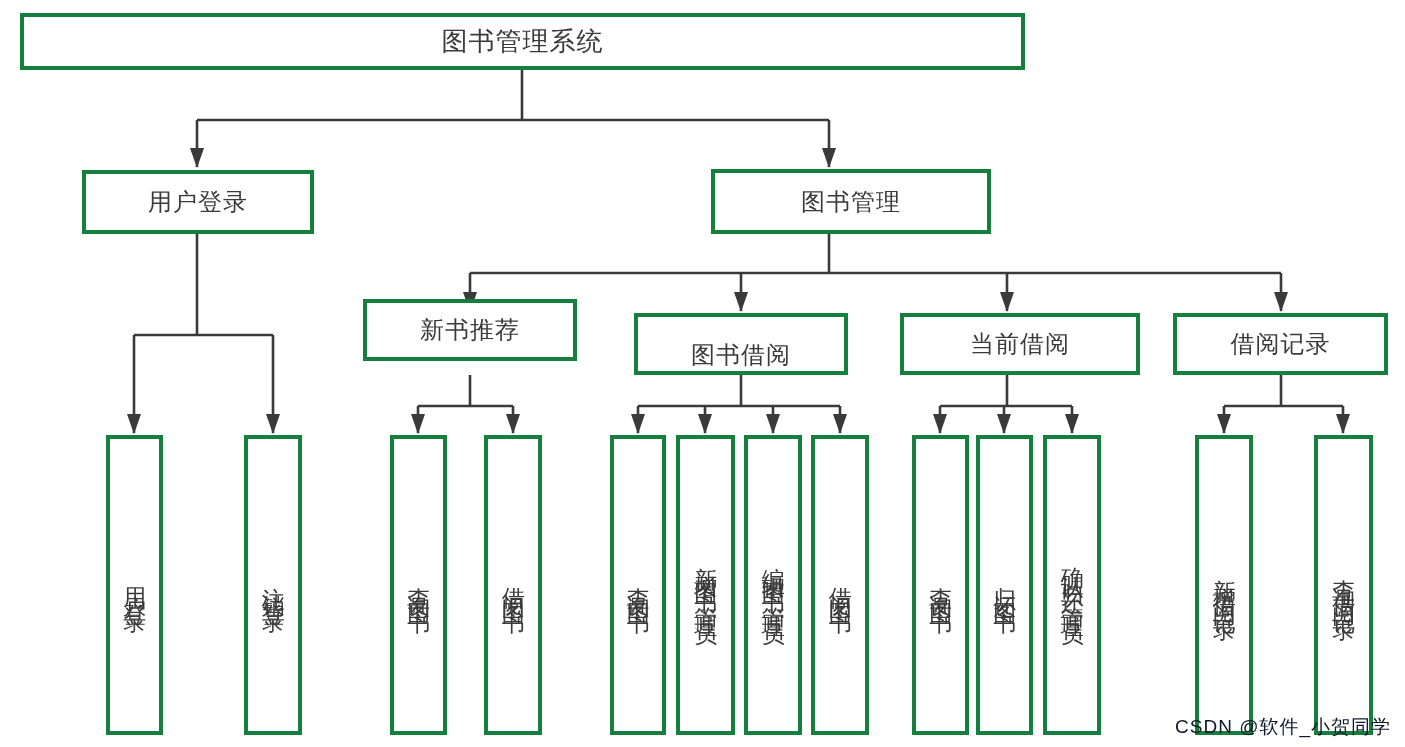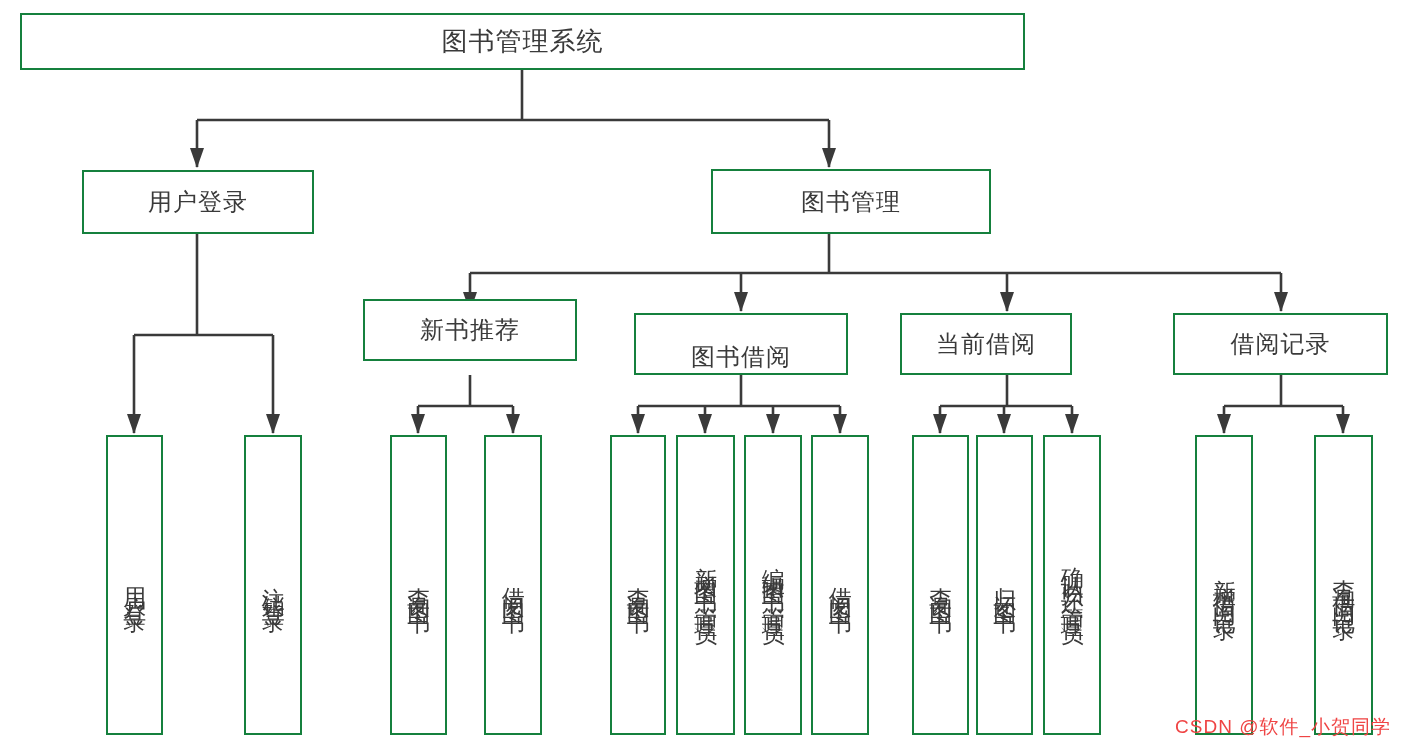--- a/index.html
+++ b/index.html
@@ -8,21 +8,21 @@
     width:1405px;height:747px;
     background:#ffffff;
     font-family:"Liberation Sans", sans-serif;
     color:#3a3a3a;
     overflow:hidden;
   }
   #connectors{position:absolute;left:0;top:0;z-index:1;}
   .box{
     position:absolute;
     box-sizing:border-box;
-    border:2px solid #15803d;
+    border:4px solid #15803d;
     background:#ffffff;
     display:flex;
     align-items:center;
     justify-content:center;
     z-index:2;
     text-align:center;
   }
   .box span{display:block;letter-spacing:1px;}
   .root-box span{font-size:26px;}
   .mid-box span{font-size:24px;}
@@ -34,42 +34,42 @@
     line-height:1.1;
   }
   
   .root-box{left:20px;top:13px;width:1005px;height:57px;}
   
   .b-l2-0{left:82px;top:170px;width:232px;height:64px;}
   .b-l2-1{left:711px;top:169px;width:280px;height:65px;}
   
   .b-l3-0{left:363px;top:299px;width:214px;height:62px;}
   .b-l3-1{left:634px;top:313px;width:214px;height:62px;align-items:flex-end;}
-  .b-l3-2{left:900px;top:313px;width:172px;height:62px;}
+  .b-l3-2{left:900px;top:313px;width:240px;height:62px;}
   .b-l3-3{left:1173px;top:313px;width:215px;height:62px;}
   
   .leaf{top:435px;height:300px;}
   .b-g1-0{left:106px;width:57px;}
   .b-g1-1{left:244px;width:58px;}
   .b-g2-0{left:390px;width:57px;}
   .b-g2-1{left:484px;width:58px;}
   .b-g3-0{left:610px;width:56px;}
   .b-g3-1{left:676px;width:59px;}
   .b-g3-2{left:744px;width:58px;}
   .b-g3-3{left:811px;width:58px;}
   .b-g4-0{left:912px;width:57px;}
   .b-g4-1{left:976px;width:57px;}
   .b-g4-2{left:1043px;width:58px;}
   .b-g5-0{left:1195px;width:58px;}
   .b-g5-1{left:1314px;width:59px;}
   .watermark{
     position:absolute;
     right:14px;bottom:7px;
     font-size:19px;
-    color:#ef4444;
+    color:#0f172a;
     z-index:5;
     letter-spacing:1px;
     white-space:nowrap;
   }
 </style>
 </head>
 <body>
 
 <div id="canvas">
 

